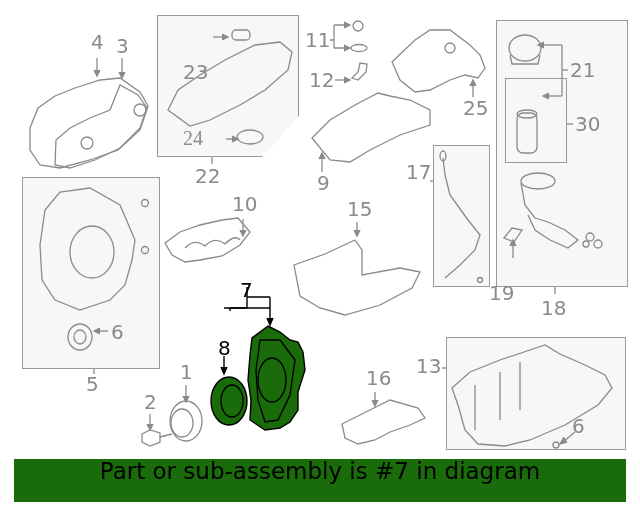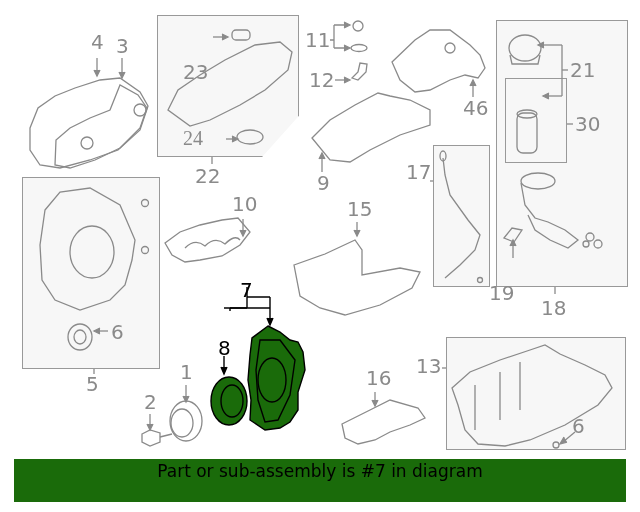--- a/index.html
+++ b/index.html
@@ -1,21 +1,21 @@
 <!DOCTYPE html>
 <html><head>
 <meta charset="utf-8">
 <style>
   html, body { margin:0; padding:0; }
   body { width:640px; height:512px; background:#ffffff; position:relative; overflow:hidden; font-family:"DejaVu Sans", sans-serif; }
   .diagram { position:absolute; left:0; top:0; width:640px; height:456px; }
   .box { position:absolute; background:#f7f7f7; border:1.5px solid #999; box-sizing:border-box; }
   .callout { position:absolute; font-size:20px; color:#8a8a8a; line-height:1; }
   .callout.hl { color:#000; }
-  .banner { position:absolute; left:14px; top:459px; width:612px; height:43px; background:#1a6b0a; color:#000; text-align:center; font-size:17px; line-height:19px; padding-top:3px; box-sizing:border-box; }
+  .banner { position:absolute; left:14px; top:459px; width:612px; height:43px; background:#1a6b0a; color:#000; text-align:center; font-size:23px; line-height:19px; padding-top:3px; box-sizing:border-box; }
   svg.parts { position:absolute; left:0; top:0; }
 </style>
 </head>
 <body>
 
 <div class="diagram">
 
   <div class="box" style="left:157px;top:15px;width:142px;height:142px;clip-path:polygon(0 0,100% 0,100% 71%,74% 100%,0 100%);"></div>
   <div class="box" style="left:22px;top:177px;width:138px;height:192px;"></div>
   <div class="box" style="left:433px;top:145px;width:57px;height:142px;"></div>
@@ -161,19 +161,19 @@
       <div class="callout" style="left: 347px; top: 199px;">15</div>
       <div class="callout" style="left: 366px; top: 368px; text-align: center;">16</div>
       <div class="callout" style="left: 406px; top: 162px;">17</div>
       <div class="callout" style="left: 541px; top: 298px;">18</div>
       <div class="callout" style="left: 489px; top: 259px; margin-top: 24px;">19</div>
       <div class="callout" style="left: 575px; top: 114px;">30</div>
       <div class="callout" style="left: 570px; top: 60px;">21</div>
       <div class="callout" style="left: 195px; top: 166px;">22</div>
       <div class="callout" style="left: 183px; top: 26px; margin-top: 36px;">23</div>
       <div class="callout" style="left: 183px; top: 128px; font-family: Liberation Serif, serif;">24</div>
-      <div class="callout" style="left: 463px; top: 98px;">46</div>
+      <div class="callout" style="left: 463px; top: 98px;">25</div>
     </div>
 </div>
 
 <div class="banner">
   <div>Part or sub-assembly is #7 in diagram</div>
 </div>
 
 </body></html>

